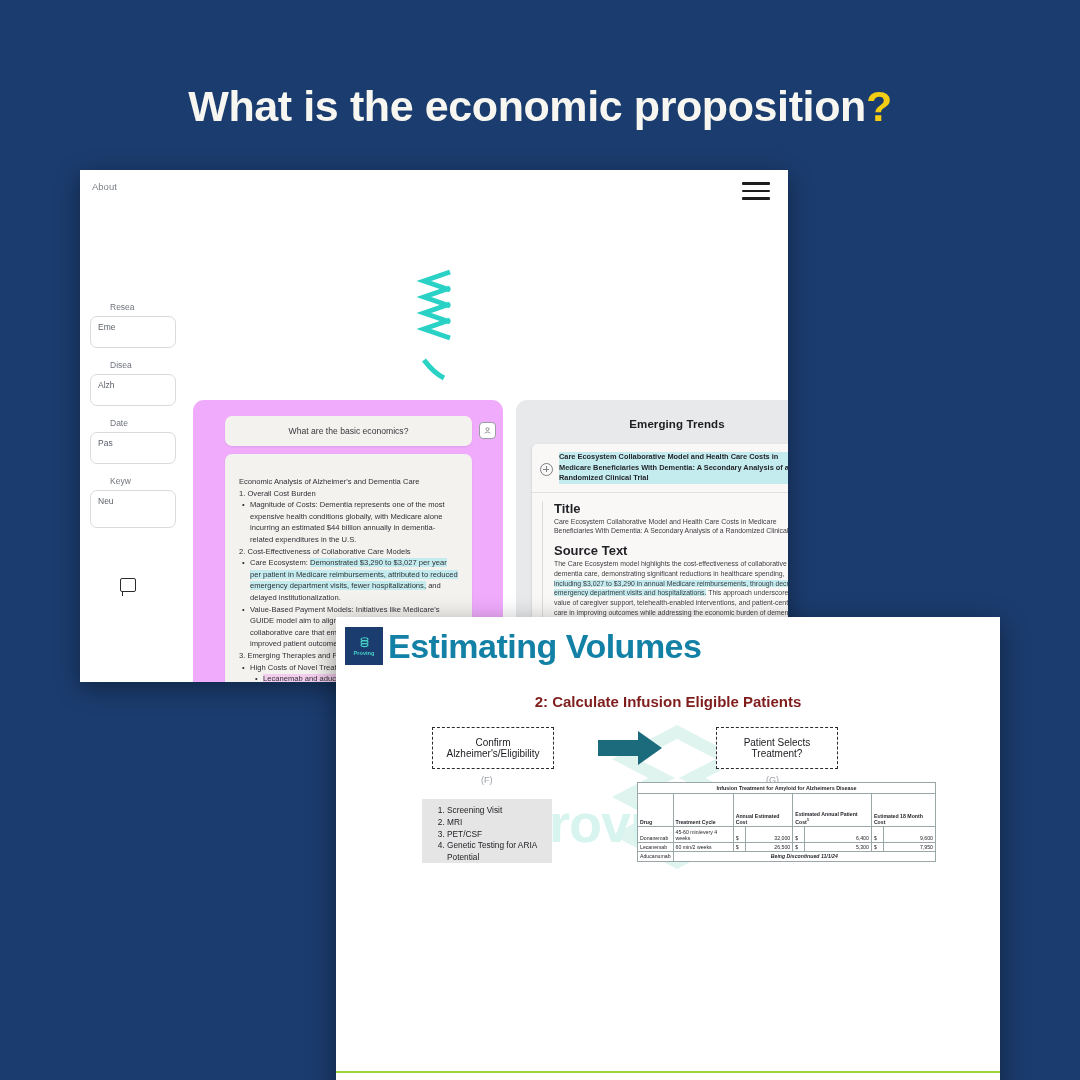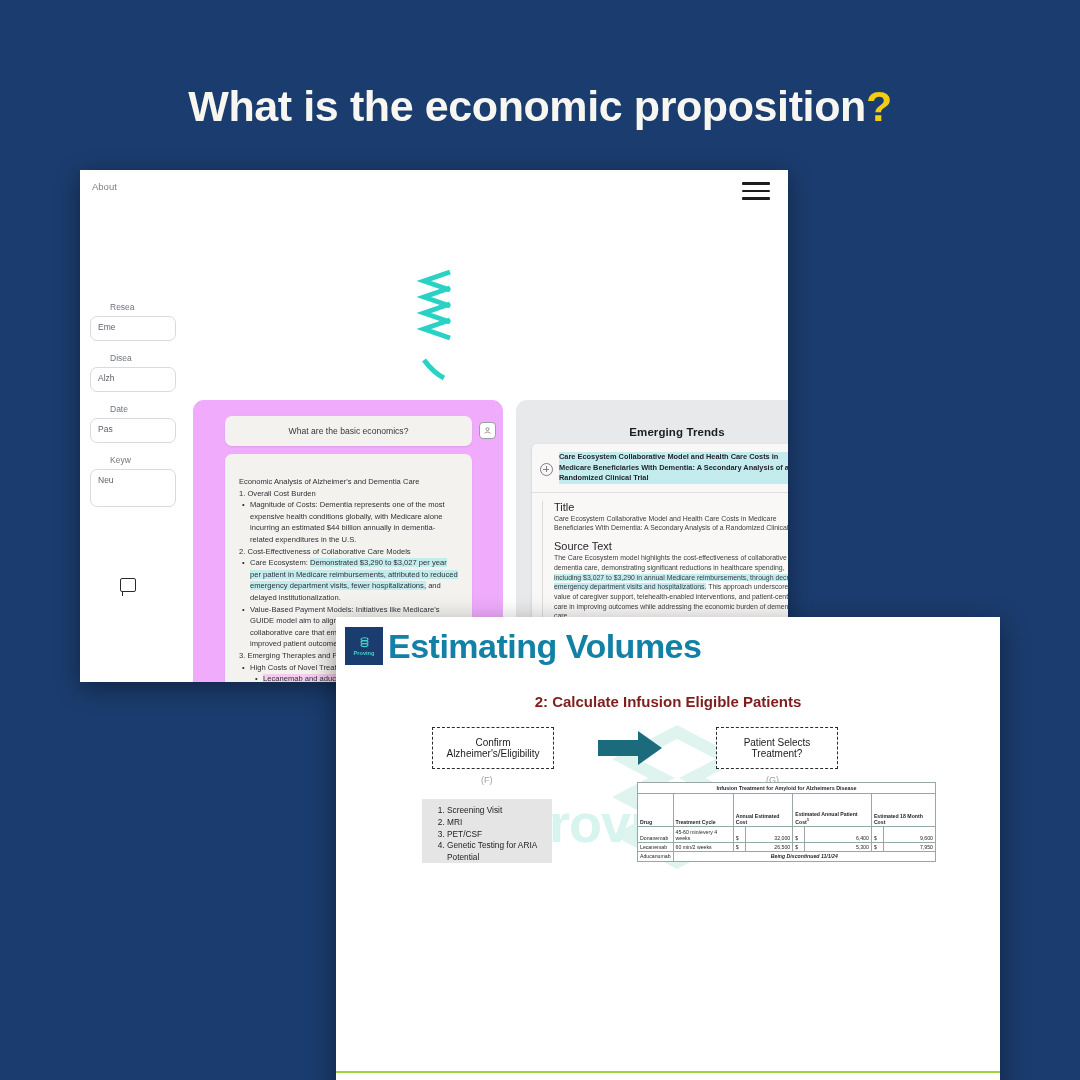--- a/index.html
+++ b/index.html
@@ -28,21 +28,21 @@
   .hamburger i{display:block;height:2.6px;background:#1d1d1f;border-radius:1px;margin-bottom:5px;}
 
   
   .deco-chevrons{position:absolute;left:330px;top:98px;width:46px;height:120px;}
   .deco-chevrons svg{display:block;}
 
   
   .filters{position:absolute;left:10px;top:132px;width:86px;font-size:8.5px;color:#6f747c;}
   .filters .f-lab{margin:0 0 4px 20px;white-space:nowrap;overflow:hidden;}
   .filters .f-box{
-    height:25px;border:1px solid #d9dade;border-radius:7px;background:#fff;
+    height:32px;border:1px solid #d9dade;border-radius:7px;background:#fff;
     font-size:8.5px;color:#5d626a;padding:5px 0 0 7px;box-sizing:border-box;
     margin-bottom:12px;white-space:nowrap;overflow:hidden;
   }
   .filters .f-box.tall{height:38px;}
   .note-icon{position:absolute;left:40px;top:408px;width:14px;height:12px;
     border:1.6px solid #2b2b2e;border-radius:2px;}
   .note-icon:after{content:"";position:absolute;left:1px;bottom:-5px;
     width:4px;height:5px;border-left:1.6px solid #2b2b2e;}
 
   
@@ -75,21 +75,21 @@
   .hl-cyan{background:#c4ecef;}
   .hl-pink{background:#f3cdee;}
 
   
   .trends-panel{
     position:absolute;left:436px;top:230px;width:322px;height:386px;
     background:#e8e9eb;border-radius:11px;overflow:hidden;
   }
   .trends-title{
     text-align:center;font-size:11.5px;font-weight:bold;color:#1c1d20;
-    padding-top:26px;letter-spacing:.1px;
+    padding-top:18px;letter-spacing:.1px;
   }
   .trend-card{
     position:absolute;left:16px;top:44px;width:290px;
     background:#faf8f6;border-radius:5px;box-shadow:0 1px 3px rgba(0,0,0,.12);
     overflow:hidden;
   }
   .trend-head{
     display:flex;align-items:flex-start;gap:6px;padding:8px 10px 8px 8px;
     border-bottom:1px solid #e2e0dd;
   }
@@ -100,21 +100,21 @@
   .plus-circle:before,.plus-circle:after{
     content:"";position:absolute;background:#7d8086;
   }
   .plus-circle:before{left:2px;top:4.5px;width:6px;height:1px;}
   .plus-circle:after{left:4.5px;top:2px;width:1px;height:6px;}
   .trend-head-txt{font-size:7.4px;line-height:10.6px;font-weight:bold;color:#23252a;}
   .trend-body{padding:8px 10px 9px 22px;position:relative;}
   .trend-body:before{
     content:"";position:absolute;left:10px;top:8px;bottom:9px;width:1px;background:#dedbd8;
   }
-  .tb-h{font-size:11px;font-weight:normal;color:#1f2126;margin:0 0 1px 0;}
+  .tb-h{font-size:13px;font-weight:bold;color:#1f2126;margin:0 0 1px 0;}
   .tb-p{font-size:6.9px;line-height:9.7px;color:#3b3d42;margin:0 0 7px 0;}
 
   
   #deck-window{
     position:absolute;left:336px;top:617px;width:664px;height:484px;
     background:#ffffff;box-shadow:0 8px 26px rgba(0,0,0,.42);overflow:hidden;
   }
   .deck-logo{
     position:absolute;left:9px;top:10px;width:38px;height:38px;background:#1b3c6e;
     display:flex;flex-direction:column;align-items:center;justify-content:center;

